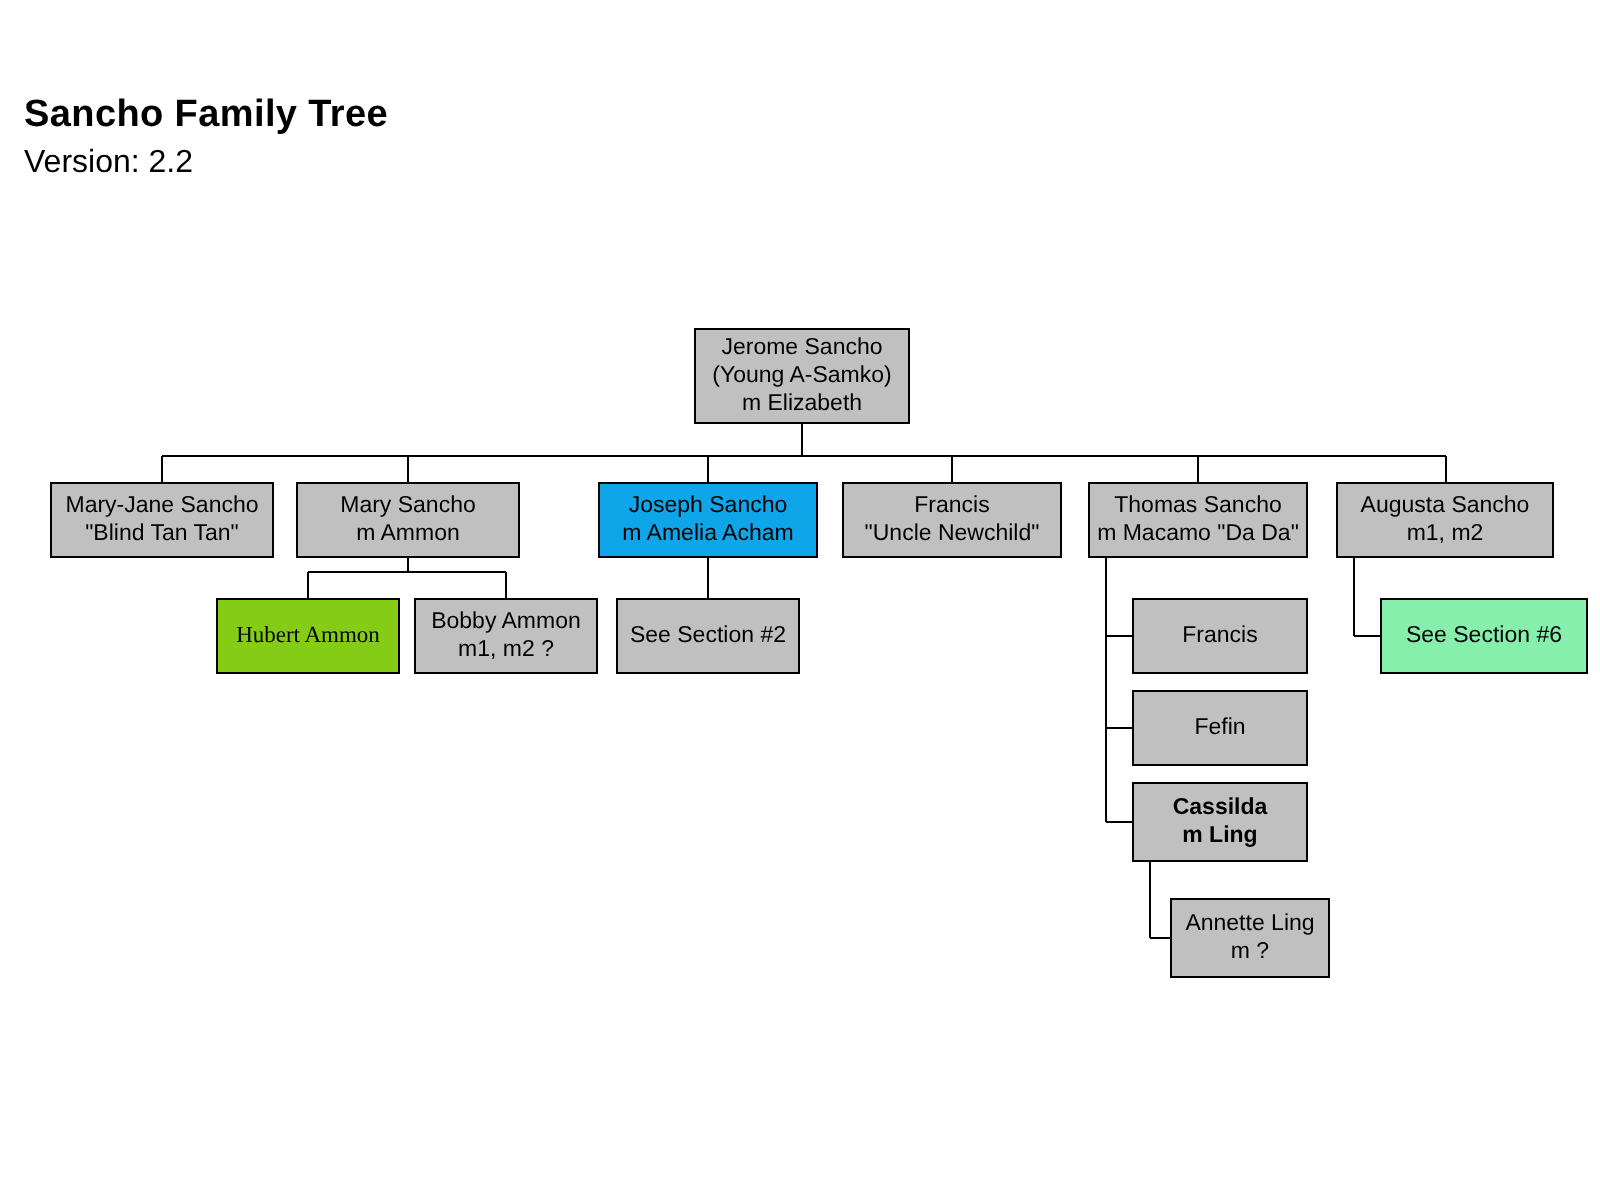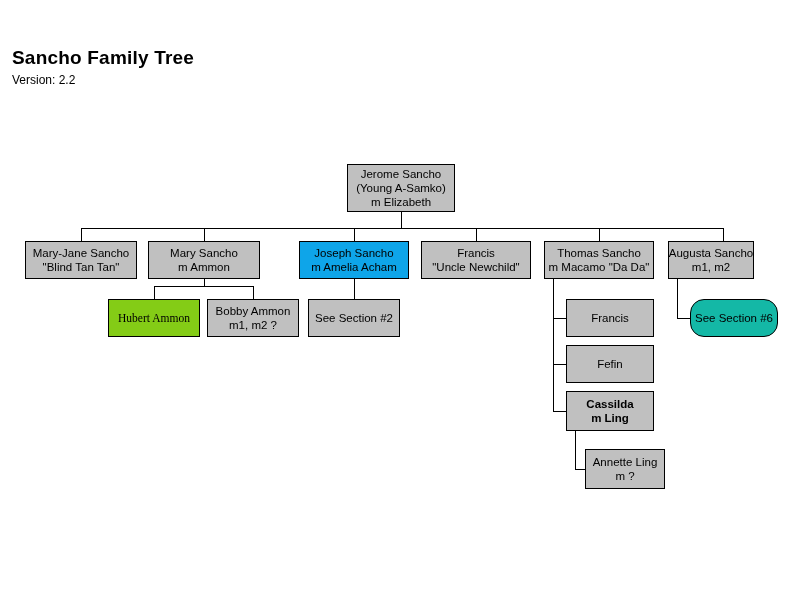--- a/index.html
+++ b/index.html
@@ -24,21 +24,21 @@
     font-size: 19px;
     font-weight: bold;
     color: #000000;
     letter-spacing: 0.2px;
     white-space: nowrap;
   }
   #version {
     position: absolute;
     left: 12px;
     top: 42px;
-    font-size: 12px;
+    font-size: 16px;
     color: #000000;
     white-space: nowrap;
   }
   #section-number {
     position: absolute;
     left: 592px;
     top: 27px;
     font-family: "Liberation Serif", serif;
     font-size: 19px;
     color: #000000;
@@ -122,21 +122,21 @@
         <span class="ln">m Amelia Acham</span>
       </div>
       <div class="node" style="left: 421px; top: 210px; width: 110px; height: 38px; background: rgb(192, 192, 192); border-color: rgb(0, 0, 0); color: rgb(0, 0, 0);">
         <span class="ln">Francis</span>
         <span class="ln">"Uncle Newchild"</span>
       </div>
       <div class="node" style="left: 544px; top: 210px; width: 110px; height: 38px; background: rgb(192, 192, 192); border-color: rgb(0, 0, 0); color: rgb(0, 0, 0);">
         <span class="ln">Thomas Sancho</span>
         <span class="ln">m Macamo "Da Da"</span>
       </div>
-      <div class="node" style="left: 668px; top: 210px; width: 86px; height: 38px; background: rgb(192, 192, 192); border-color: rgb(0, 0, 0); color: rgb(0, 0, 0);">
+      <div class="node" style="left: 668px; top: 210px; width: 109px; height: 38px; background: rgb(192, 192, 192); border-color: rgb(0, 0, 0); color: rgb(0, 0, 0);">
         <span class="ln">Augusta Sancho</span>
         <span class="ln">m1, m2</span>
       </div>
       <div class="node" style="left: 108px; top: 268px; width: 92px; height: 38px; background: #84cc16; border-color: rgb(0, 0, 0); color: rgb(0, 0, 0); font-family: Liberation Serif, serif;">
         <span class="ln">Hubert Ammon</span>
       </div>
       <div class="node" style="left: 207px; top: 268px; width: 92px; height: 38px; background: rgb(192, 192, 192); border-color: rgb(0, 0, 0); color: rgb(0, 0, 0);">
         <span class="ln">Bobby Ammon</span>
         <span class="ln">m1, m2 ?</span>
       </div>
@@ -146,21 +146,21 @@
       <div class="node" style="left: 566px; top: 268px; width: 88px; height: 38px; background: rgb(192, 192, 192); border-color: rgb(0, 0, 0); color: rgb(0, 0, 0);">
         <span class="ln">Francis</span>
       </div>
       <div class="node" style="left: 566px; top: 314px; width: 88px; height: 38px; background: rgb(192, 192, 192); border-color: rgb(0, 0, 0); color: rgb(0, 0, 0);">
         <span class="ln">Fefin</span>
       </div>
       <div class="node" style="left: 566px; top: 360px; width: 88px; height: 40px; background: rgb(192, 192, 192); border-color: rgb(0, 0, 0); color: rgb(0, 0, 0); font-weight: bold;">
         <span class="ln">Cassilda</span>
         <span class="ln">m Ling</span>
       </div>
-      <div class="node" style="left: 690px; top: 268px; width: 88px; height: 38px; background: #14b8a6; border-color: rgb(0, 0, 0); color: rgb(0, 0, 0); border-radius: 14px;">
+      <div class="node" style="left: 690px; top: 268px; width: 104px; height: 38px; background: #86efac; border-color: rgb(0, 0, 0); color: rgb(0, 0, 0);">
         <span class="ln">See Section #6</span>
       </div>
       <div class="node" style="left: 585px; top: 418px; width: 80px; height: 40px; background: rgb(192, 192, 192); border-color: rgb(0, 0, 0); color: rgb(0, 0, 0);">
         <span class="ln">Annette Ling</span>
         <span class="ln">m ?</span>
       </div>
     </div>
 
 </div>
 

